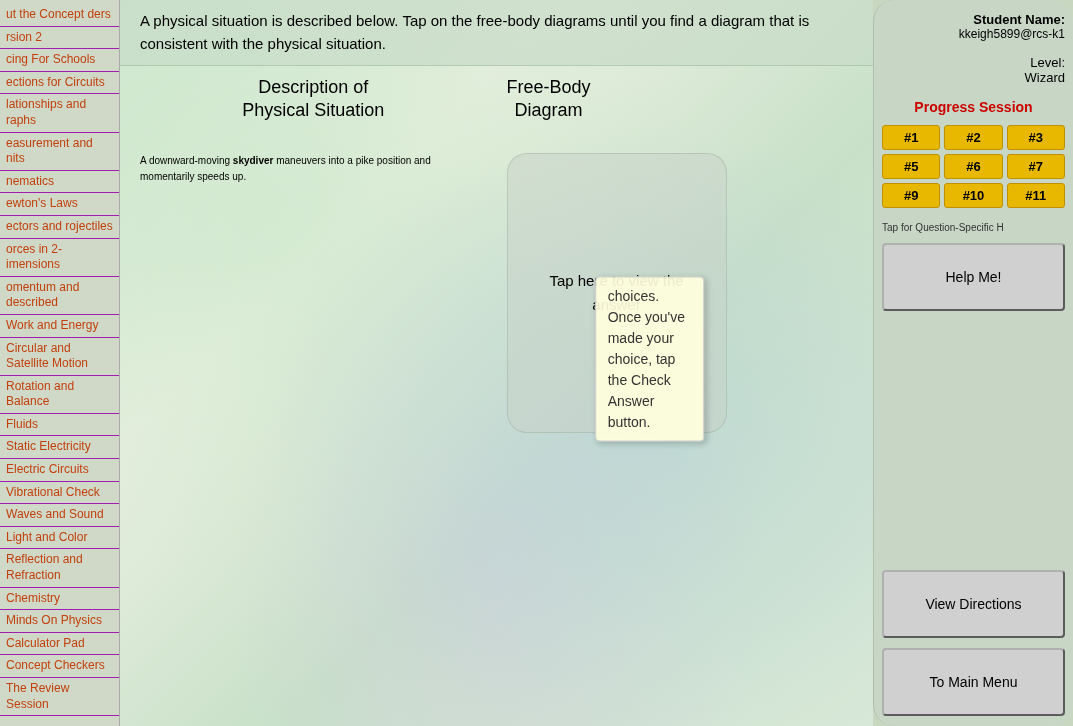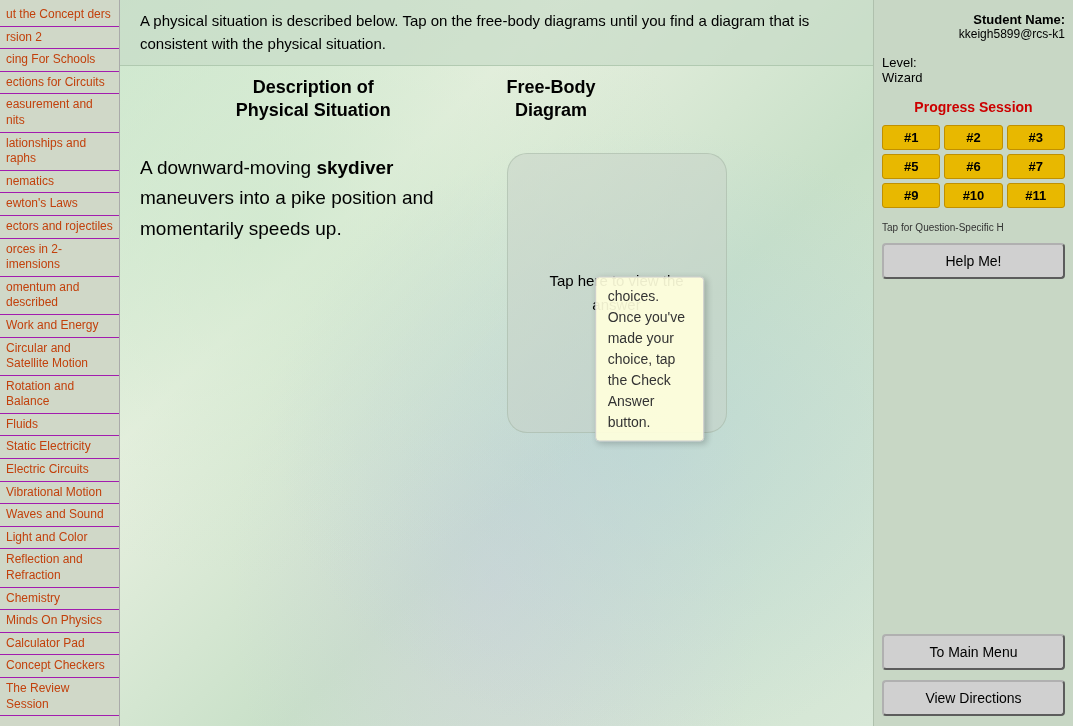--- a/index.html
+++ b/index.html
@@ -77,29 +77,29 @@
       gap: 20px;
       position: relative;
       z-index: 1;
     }
 
     .description-col {
       flex: 1;
     }
 
     .col-header {
-      font-weight: bold;
+      font-weight: normal;
       font-size: 18px;
       text-align: center;
       margin-bottom: 20px;
       line-height: 1.3;
     }
 
     .description-text {
-      font-size: 19px;
+      font-size: 10px;
       line-height: 1.6;
       margin-top: 30px;
     }
 
     .description-text .bold {
       font-weight: bold;
     }
 
     .fbd-col {
       flex: 1;
@@ -151,35 +151,37 @@
     .right-panel {
       width: 200px;
       min-width: 200px;
       background: rgba(200,215,200,0.6);
       display: flex;
       flex-direction: column;
       align-items: stretch;
       padding: 8px;
       gap: 6px;
       border-left: 1px solid rgba(150,170,150,0.5);
+      border-radius: 21px;
     }
 
     .student-info {
       text-align: right;
       padding: 4px 0;
       font-size: 12px;
       margin-bottom: 4px;
     }
 
     .student-info .label {
       font-weight: bold;
       font-size: 13px;
     }
 
     .level-section {
+      text-align: right;
       font-size: 13px;
       margin-bottom: 4px;
     }
 
     .progress-header {
       color: #cc0000;
       font-weight: bold;
       font-size: 14px;
       text-align: center;
       margin: 4px 0;
@@ -207,52 +209,52 @@
     .question-specific-text {
       font-size: 10px;
       color: #333;
       margin: 4px 0 2px 0;
     }
 
     .action-btn {
       background: #d0d0d0;
       border: 2px outset #b0b0b0;
       border-radius: 4px;
-      padding: 8px 6px;
+      padding: 24px 6px;
       font-size: 14px;
       text-align: center;
       cursor: pointer;
       margin: 2px 0;
       font-weight: normal;
     }
 
     .spacer { flex: 1; }
   </style>
 </head>
 <body>
 
 <div class="sidebar">
   <div class="sidebar-item">ut the Concept ders</div>
   <div class="sidebar-item">rsion 2</div>
   <div class="sidebar-item">cing For Schools</div>
   <div class="sidebar-item">ections for Circuits</div>
+  <div class="sidebar-item">lationships and raphs</div>
   <div class="sidebar-item">easurement and nits</div>
-  <div class="sidebar-item">lationships and raphs</div>
   <div class="sidebar-item">nematics</div>
   <div class="sidebar-item">ewton's Laws</div>
   <div class="sidebar-item">ectors and rojectiles</div>
   <div class="sidebar-item">orces in 2-imensions</div>
   <div class="sidebar-item">omentum and described</div>
   <div class="sidebar-item">Work and Energy</div>
   <div class="sidebar-item">Circular and Satellite Motion</div>
   <div class="sidebar-item">Rotation and Balance</div>
   <div class="sidebar-item">Fluids</div>
   <div class="sidebar-item">Static Electricity</div>
   <div class="sidebar-item">Electric Circuits</div>
-  <div class="sidebar-item">Vibrational Motion</div>
+  <div class="sidebar-item">Vibrational Check</div>
   <div class="sidebar-item">Waves and Sound</div>
   <div class="sidebar-item">Light and Color</div>
   <div class="sidebar-item">Reflection and Refraction</div>
   <div class="sidebar-item">Chemistry</div>
   <div class="sidebar-item">Minds On Physics</div>
   <div class="sidebar-item">Calculator Pad</div>
   <div class="sidebar-item">Concept Checkers</div>
   <div class="sidebar-item">The Review Session</div>
 </div>
 
@@ -313,15 +315,15 @@
     <div class="progress-btn">#10</div>
     <div class="progress-btn">#11</div>
   </div>
 
   <div class="question-specific-text">Tap for Question-Specific H</div>
 
   <div class="action-btn">Help Me!</div>
 
   <div class="spacer"></div>
 
+  <div class="action-btn">View Directions</div>
   <div class="action-btn">To Main Menu</div>
-  <div class="action-btn">View Directions</div>
 </div>
 
 </body></html>

